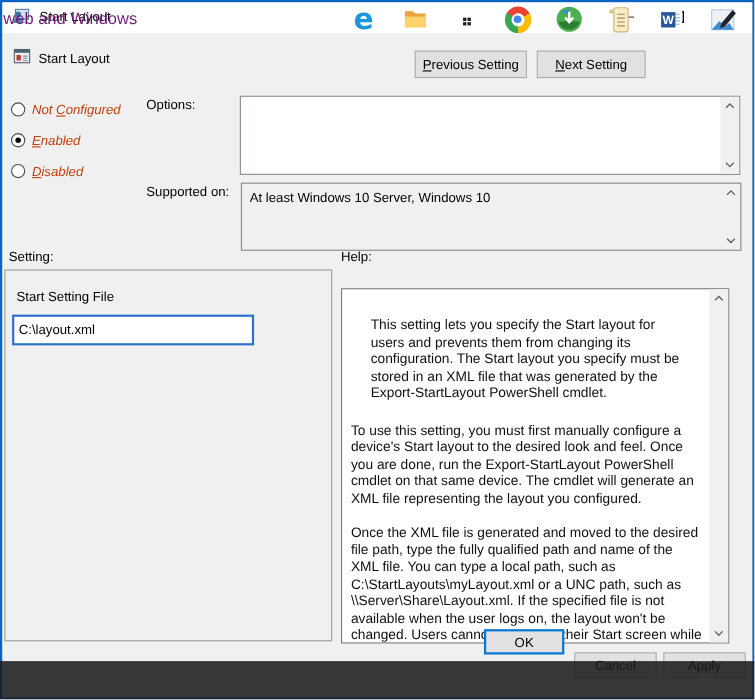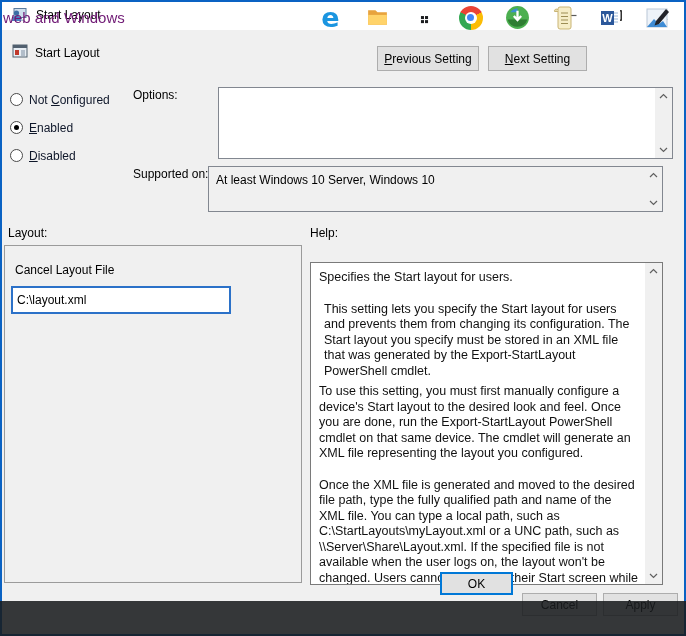--- a/index.html
+++ b/index.html
@@ -20,46 +20,46 @@
   .header-row .policy-name { position:absolute; left:33px; top:16px; }
   .btn { background:#e1e1e1; border:1px solid #adadad; font-size:12px; display:flex; align-items:center; justify-content:center; font-family:"Liberation Sans",sans-serif; }
   .prev-btn { position:absolute; left:375px; top:16px; width:102px; height:25px; }
   .next-btn { position:absolute; left:486px; top:16px; width:99px; height:25px; }
   .key { text-decoration:underline; }
 
   
   .radio-row { position:absolute; left:10px; display:flex; align-items:center; height:15px; }
   .radio-circle { width:13px; height:13px; border:1px solid #4a4a4a; border-radius:50%; background:#fff; margin-right:6px; position:relative; flex:0 0 auto; }
   .radio-circle.sel::after { content:""; position:absolute; left:3px; top:3px; width:5px; height:5px; border-radius:50%; background:#000; }
-  .lbl { color:#0f172a; }
+  .lbl { color:#c2410c;font-style:italic; }
 
   .comment-label { position:absolute; left:133px; top:88px; }
   .comment-box { position:absolute; left:218px; top:87px; width:455px; height:72px; background:#fff; border:1px solid #828790; }
   .supported-label { position:absolute; left:133px; top:167px; }
-  .supported-box { position:absolute; left:208px; top:166px; width:455px; height:46px; background:#f0f0f0; border:1px solid #828790;text-align:right; }
+  .supported-box { position:absolute; left:219px; top:166px; width:455px; height:62px; background:#f0f0f0; border:1px solid #828790;text-align:right; }
   .supported-box .sup-text { position:absolute; left:7px; top:6px; }
 
   .vtrack { position:absolute; right:0; top:0; bottom:0; width:17px; background:#f0f0f0; }
   .chev { width:9px; height:9px; display:block; position:absolute; left:4px; }
   .chev svg { display:block; }
   .chev.up { top:4px; }
   .chev.dn { bottom:4px; }
 
   
   .options-label { position:absolute; left:8px; top:226px; }
   .help-label { position:absolute; left:310px; top:226px; }
   .options-panel { position:absolute; left:4px; top:245px; width:298px; height:338px; border:1px solid #9b9b9b; }
   .field-label { position:absolute; left:10px; top:17px; }
   .field-input { position:absolute; left:6px; top:40px; width:220px; height:24px; border:2px solid #2b71c8; background:#fff; font-family:"Liberation Sans",sans-serif; font-size:12px; padding:12px 4px; color:#000; }
 
   .help-panel { position:absolute; left:310px; top:262px; width:353px; height:323px; background:#fff; border:1px solid #7a7a7a; }
   .help-scroll { position:absolute; right:0; top:0; bottom:0; width:17px; background:#f0f0f0; }
   .help-text { position:absolute; left:0; top:0; right:17px; bottom:0; overflow:hidden; padding:7px 5px 0 8px; font-size:12.5px; line-height:15.5px; color:#111; }
   .help-p { margin:0 0 16px 0; }
-  .help-p.tight { margin:5px; }
+  .help-p.tight { margin:18px; }
 
   
   .ok-btn { position:absolute; left:440px; top:572px; width:73px; height:23px; border:2px solid #0078d7; z-index:1; }
   .cancel-btn { position:absolute; left:522px; top:593px; width:75px; height:23px; z-index:1; }
   .apply-btn { position:absolute; left:603px; top:593px; width:75px; height:23px; z-index:1; }
 
   
   .taskbar { position:absolute; left:0; top:601px; width:686px; height:35px; background:rgba(25,27,30,0.87); z-index:10; }
   .search-text { position:absolute; left:3px; top:0; height:35px; display:flex; align-items:center; color:#701a75; font-size:15px; z-index:11; }
   .tb-icon { position:absolute; top:0; width:47px; height:35px; display:flex; align-items:center; justify-content:center; z-index:11; }
@@ -157,31 +157,30 @@
           </svg>
         </span>
       <span class="chev dn">
           <svg width="9" height="9" viewBox="0 0 9 9">
             <path d="M1 3l3.5 3.5L8 3" fill="none" stroke="#606060" stroke-width="1.2"></path>
           </svg>
         </span>
     </div>
   </div>
 
-  <div class="options-label">Layout:</div>
+  <div class="options-label">Setting:</div>
   <div class="help-label">Help:</div>
 
   <div class="options-panel">
-    <div class="field-label">Cancel Layout File</div>
+    <div class="field-label">Start Setting File</div>
     <input class="field-input" type="text" value="C:\layout.xml" style="">
   </div>
 
   <div class="help-panel">
     <div class="help-text">
-      <p class="help-p">Specifies the Start layout for users.</p>
       <p class="help-p tight">This setting lets you specify the Start layout for users and prevents them from changing its configuration. The Start layout you specify must be stored in an XML file that was generated by the Export-StartLayout PowerShell cmdlet.</p>
       <p class="help-p">To use this setting, you must first manually configure a device's Start layout to the desired look and feel. Once you are done, run the Export-StartLayout PowerShell cmdlet on that same device. The cmdlet will generate an XML file representing the layout you configured.</p>
       <p class="help-p">Once the XML file is generated and moved to the desired file path, type the fully qualified path and name of the XML file. You can type a local path, such as C:\StartLayouts\myLayout.xml or a UNC path, such as \\Server\Share\Layout.xml. If the specified file is not available when the user logs on, the layout won't be changed. Users cannot customize their Start screen while this setting is enabled.</p>
 
     </div>
     <div class="help-scroll">
       <span class="chev up">
           <svg width="9" height="9" viewBox="0 0 9 9">
             <path d="M1 6l3.5-3.5L8 6" fill="none" stroke="#606060" stroke-width="1.2"></path>
           </svg>

